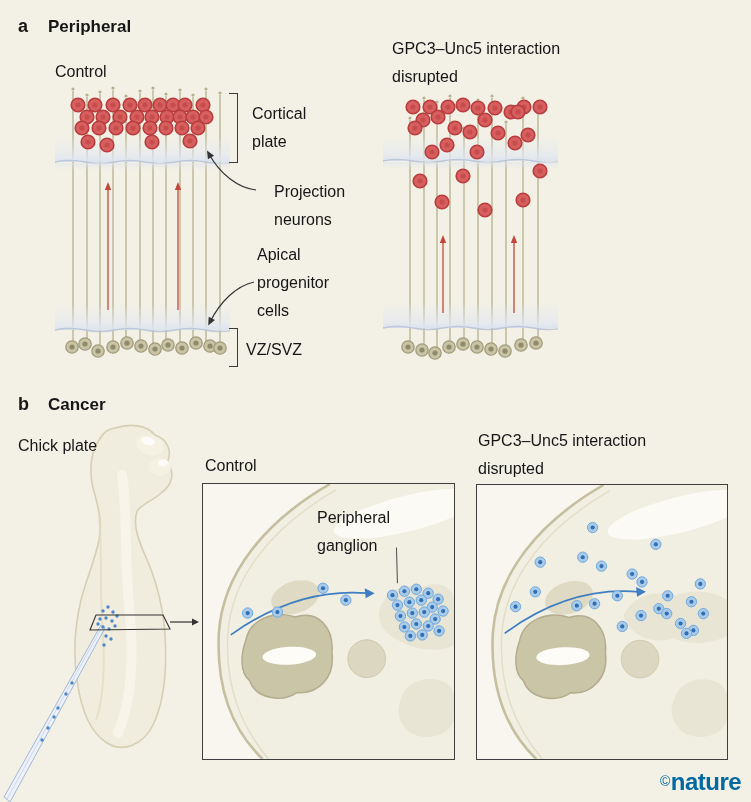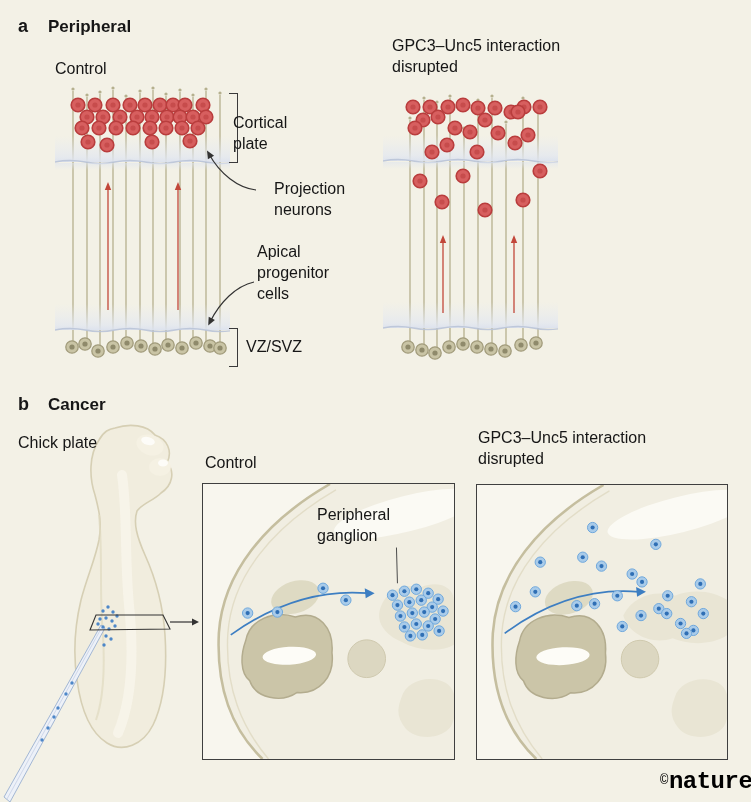--- a/index.html
+++ b/index.html
@@ -1,26 +1,26 @@
 <!DOCTYPE html>
 <html><head>
 <meta charset="utf-8">
 <style>
   html,body{margin:0;padding:0;}
   .canvas{position:relative;width:751px;height:802px;background:#f3f1e6;
           font-family:"Liberation Sans",sans-serif;color:#161616;overflow:hidden;}
   .abs{position:absolute;}
   .panel-letter{font-weight:bold;font-size:18px;}
   .panel-title{font-weight:bold;font-size:17px;}
-  .lbl{font-size:16px;line-height:21px;}
+  .lbl{font-size:16px;line-height:28px;}
   .bracket{border-top:1.5px solid #3a3a3a;border-right:1.5px solid #3a3a3a;
            border-bottom:1.5px solid #3a3a3a;width:8px;}
   .box{border:1.5px solid #3f3f3f;box-sizing:border-box;background:#f8f6ee;}
   .box svg{display:block;width:100%;height:100%;}
-  .credit{font-family:Liberation Mono, monospace;font-weight:bold;color:#000000;
+  .credit{font-family:Liberation Sans, sans-serif;font-weight:bold;color:#0369a1;
           font-size:24px;letter-spacing:-0.5px;}
   .credit .sym{font-size:14px;font-weight:normal;vertical-align:4px;margin-right:1px;}
   .txt{z-index:5;}
 </style>
 </head>
 <body>
 
 <div class="canvas">
 
   <svg width="0" height="0" style="position:absolute">
@@ -263,21 +263,21 @@
       <circle cx="108" cy="264" r="2.6" fill="#8f8a6b"></circle>
       <circle cx="122" cy="266" r="6.2" fill="#c9c4a5" stroke="#a29c7c" stroke-width="1.3"></circle>
       <circle cx="122" cy="266" r="2.6" fill="#8f8a6b"></circle>
       <circle cx="138" cy="260" r="6.2" fill="#c9c4a5" stroke="#a29c7c" stroke-width="1.3"></circle>
       <circle cx="138" cy="260" r="2.6" fill="#8f8a6b"></circle>
       <circle cx="153" cy="258" r="6.2" fill="#c9c4a5" stroke="#a29c7c" stroke-width="1.3"></circle>
       <circle cx="153" cy="258" r="2.6" fill="#8f8a6b"></circle>
     </svg>
 
   <div class="abs bracket" style="left:229px;top:93px;height:68px;"></div>
-  <div class="abs txt lbl" style="left:233px;top:100px;width:72px;margin-top:12px;">Cortical plate</div>
+  <div class="abs txt lbl" style="left:252px;top:100px;width:72px;">Cortical plate</div>
 
   <svg class="abs" style="left:198px;top:140px;" width="62" height="58" viewBox="0 0 62 58">
     <path d="M58,50 C40,48 22,34 11,14" fill="none" stroke="#333" stroke-width="1.2"></path>
     <polygon points="9,10.5 16.1,15.8 9.9,19.2" fill="#333"></polygon>
   </svg>
   <div class="abs txt lbl" style="left:274px;top:178px;width:95px;">Projection neurons</div>
 
   <div class="abs txt lbl" style="left:257px;top:241px;width:100px;">Apical progenitor cells</div>
   <svg class="abs" style="left:196px;top:270px;" width="64" height="66" viewBox="0 0 64 66">
     <path d="M58,12 C40,16 24,32 14,52" fill="none" stroke="#333" stroke-width="1.2"></path>

